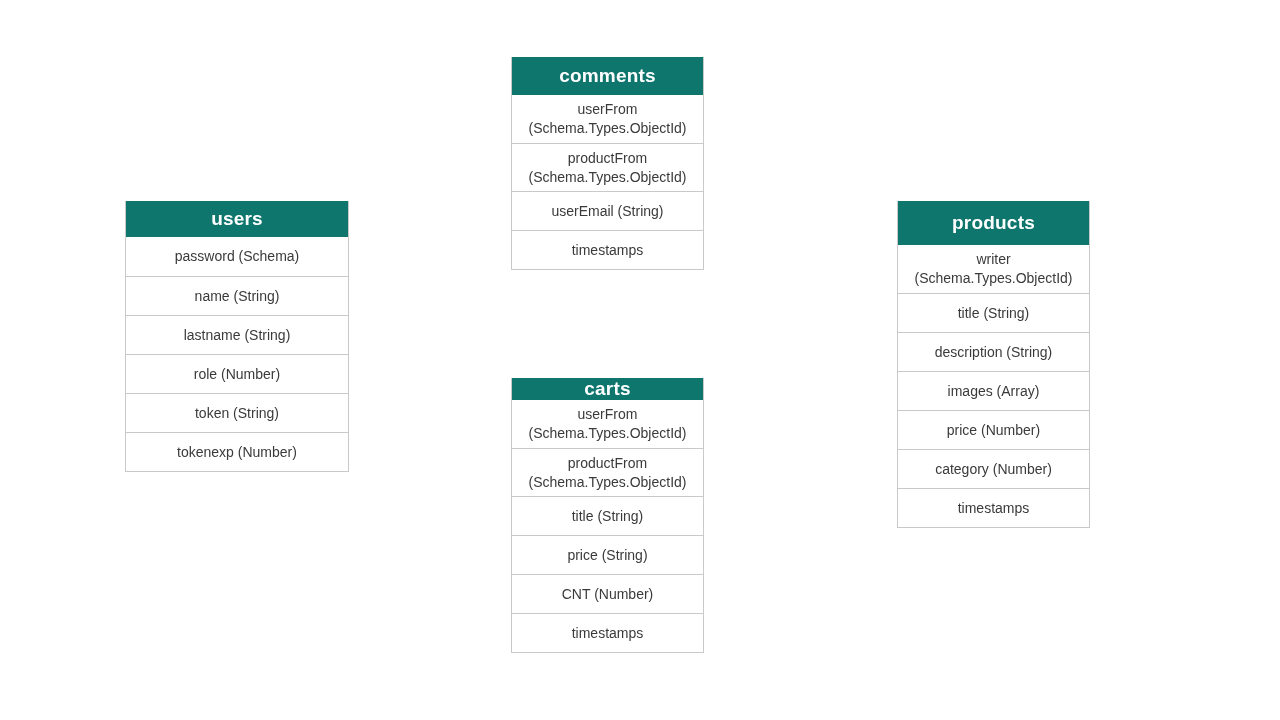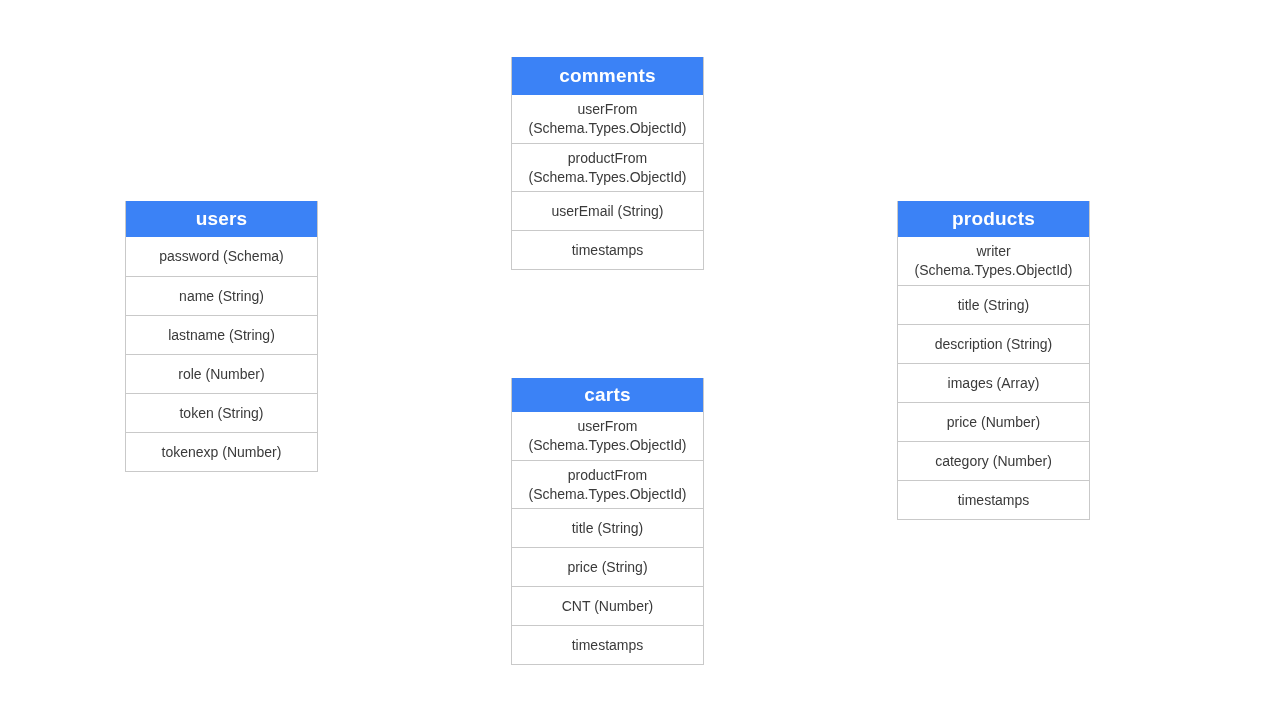--- a/index.html
+++ b/index.html
@@ -21,21 +21,21 @@
   }
   .entity {
     position: absolute;
     box-sizing: border-box;
     background: #ffffff;
     border: 1px solid #c9c9c9;
     border-top: none;
   }
   .entity-header {
     box-sizing: border-box;
-    background: #3b82f6;
+    background: #0f766e;
     color: #ffffff;
     font-weight: bold;
     font-size: 19px;
     text-align: center;
     display: flex;
     align-items: center;
     justify-content: center;
     letter-spacing: 0.2px;
   }
   .entity-rows {
@@ -54,28 +54,28 @@
     justify-content: center;
     padding: 0 4px;
   }
   .row:first-child {
     border-top: none;
   }
   .row .line2 {
     display: block;
   }
   
-  #ent-users      { left: 125px; top: 201px;  width: 193px; }
+  #ent-users      { left: 125px; top: 201px;  width: 224px; }
   #ent-users   .entity-header { height: 36px; }
   #ent-comments   { left: 511px; top: 57px;   width: 193px; }
   #ent-comments.entity .entity-header { height: 38px; }
   #ent-carts      { left: 511px; top: 378px;  width: 193px; }
-  #ent-carts   .entity-header { height: 34px; }
+  #ent-carts   .entity-header { height: 22px; }
   #ent-products   { left: 897px; top: 201px;  width: 193px; }
-  #ent-products .entity-header { height: 36px; }
+  #ent-products .entity-header { height: 44px; }
 
   .row.single { height: 39px; }
   .row.double { height: 48px; }
 </style>
 </head>
 <body>
 
 <div class="canvas">
 
   <div class="entity" id="ent-users">

